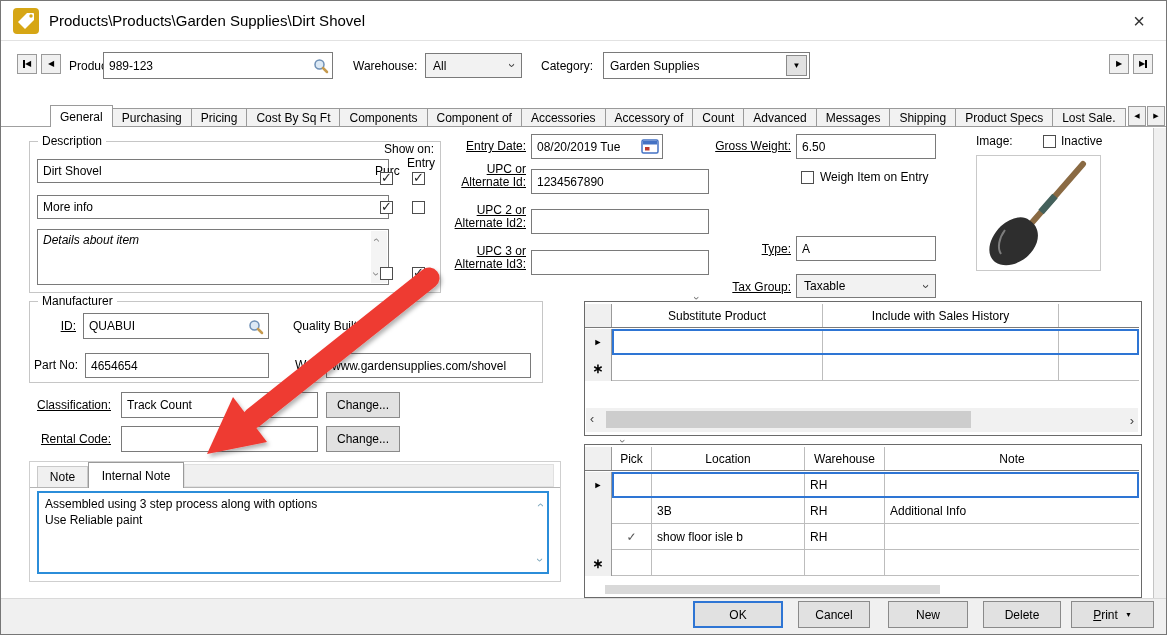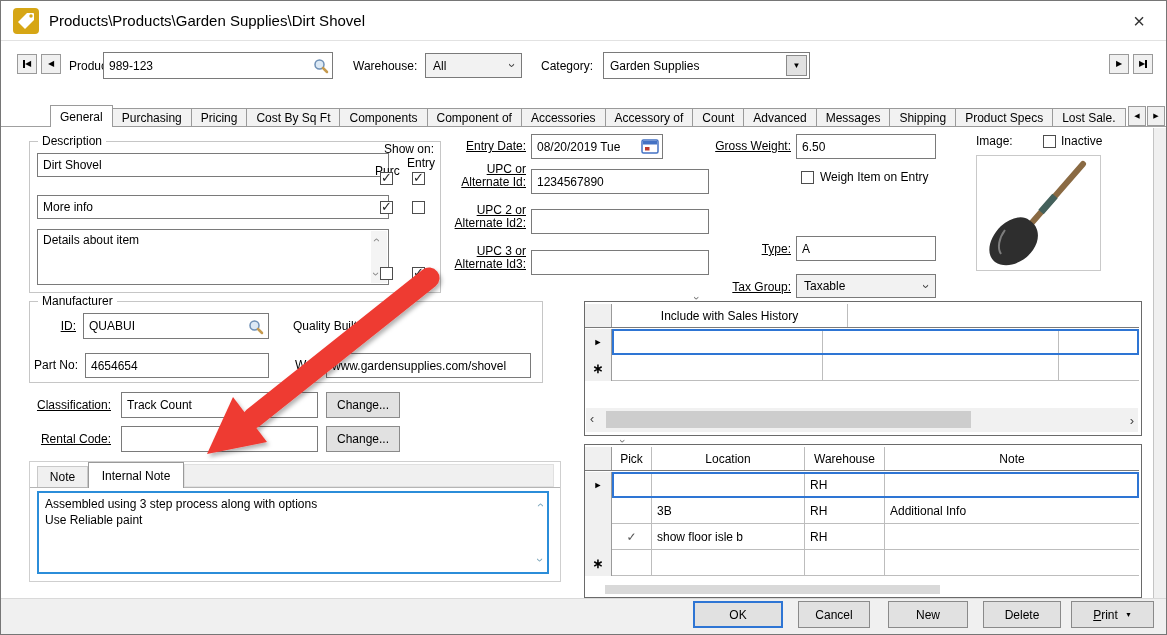--- a/index.html
+++ b/index.html
@@ -145,27 +145,27 @@
     </div>
   <div class="tabscroll" style="left:1146px;top:105px;">
       <span>▶</span>
     </div>
 
   <div class="abs" style="left:1152px;top:127px;width:13px;height:470px;background:#f0f0f0;border-left:1px solid #c4c4c4;"></div>
 
   <div class="grp" style="left:28px;top:140px;width:410px;height:150px;">
     <span class="legend">Description</span>
   </div>
-  <div class="field" style="left:36px;top:152px;width:352px;height:24px;">
+  <div class="field" style="left:36px;top:158px;width:352px;height:24px;">
       <span>Dirt Shovel</span>
     </div>
   <div class="field" style="left:36px;top:194px;width:352px;height:24px;">
       <span>More info</span>
     </div>
-  <div class="field" style="left:36px;top:228px;width:352px;height:56px;align-items:flex-start;padding:3px 22px 3px 5px;">
+  <div class="field" style="left:36px;top:228px;width:352px;height:56px;align-items:flex-start;padding:3px 22px 3px 5px;font-style:italic;">
     <span>Details about item</span>
     <span class="abs" style="right:1px;top:1px;width:16px;height:52px;background:#f4f4f4;">
       <span class="sarrow chev-up" style="left:3px;top:3px;display:inline-block;">›</span>
       <span class="sarrow chev-dn" style="left:3px;bottom:3px;position:absolute;display:inline-block;">›</span>
     </span>
   </div>
   <span class="lbl" style="left:383px;top:142px;">Show on:</span>
   <span class="lbl" style="left:374px;top:164px;">Purc</span>
   <span class="lbl" style="left:406px;top:156px;">Entry</span>
   <span class="cb checked" style="left:379px;top:171px;"></span>
@@ -278,20 +278,21 @@
     <div>Assembled using 3 step process along with options</div>
     <div>Use Reliable paint</div>
     <span class="sarrow blue chev-up" style="right:5px;top:6px;position:absolute;display:inline-block;">›</span>
     <span class="sarrow blue chev-dn" style="right:5px;bottom:6px;position:absolute;display:inline-block;">›</span>
   </div>
 
   <span class="sortchev chev-dn" style="left:694px;top:291px;">›</span>
   <div class="tframe" style="left:583px;top:300px;width:556px;height:133px;">
     <div class="thead" style="left:0;top:2px;width:554px;height:24px;">
       <div class="hcell selh" style="width:27px;"></div>
+      <div class="hcell" style="width:211px;">Substitute Product</div>
       <div class="hcell" style="width:236px;">Include with Sales History</div>
       <div class="hcell" style="flex:1;border-right:none;"></div>
     </div>
     <div class="trow" style="left:0;top:27px;width:554px;height:26px;">
       <div class="selcell">
           <span>►</span>
         </div>
       <div class="rowbody sel">
         <div class="tcell" style="width:209px;"></div>
         <div class="tcell" style="width:236px;"></div>

